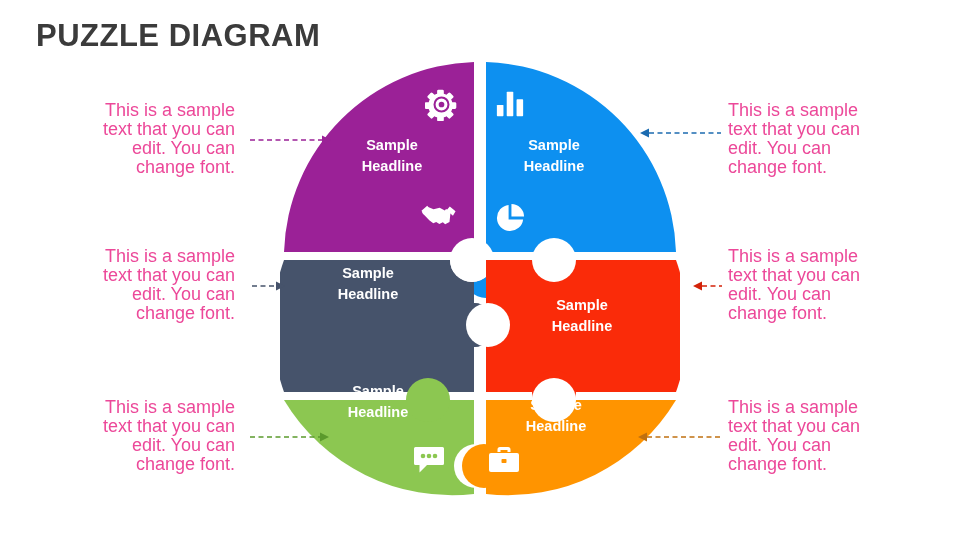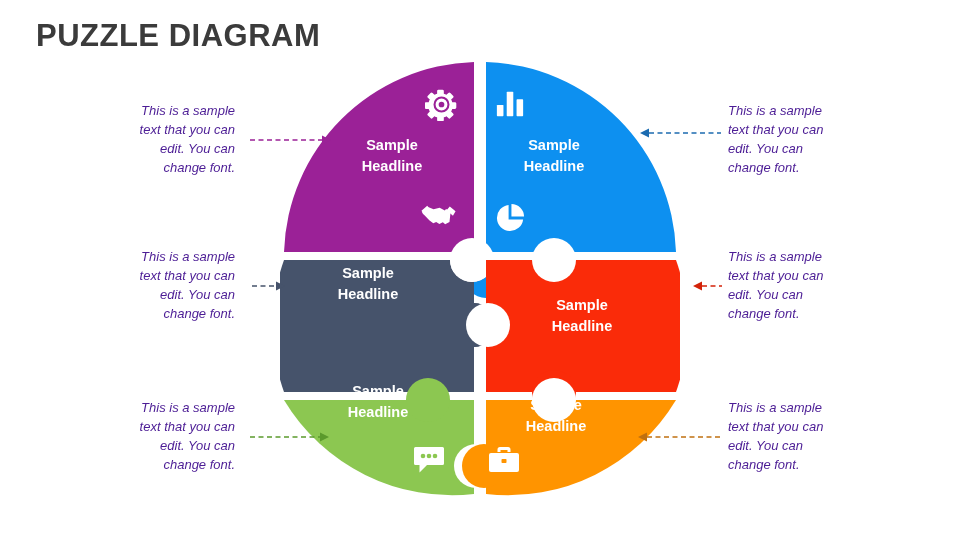--- a/index.html
+++ b/index.html
@@ -48,24 +48,23 @@
     top: 58px;
     width: 400px;
     height: 440px;
   }
 
   
   .callout {
     position: absolute;
     width: 180px;
     font-family: "Liberation Sans", sans-serif;
-    font-style: italic;
-    font-size: 13px;
+    font-size: 18px;
     line-height: 19px;
-    color: #4c1d95;
+    color: #ec4899;
   }
   .callout.left  { text-align: right; }
   .callout.right { text-align: left; }
 
   .callout-l1 { left: 55px;  top: 101px; }
   .callout-l2 { left: 55px;  top: 247px; }
   .callout-l3 { left: 55px;  top: 398px; }
   .callout-r1 { left: 728px; top: 101px; }
   .callout-r2 { left: 728px; top: 247px; }
   .callout-r3 { left: 728px; top: 398px; }

